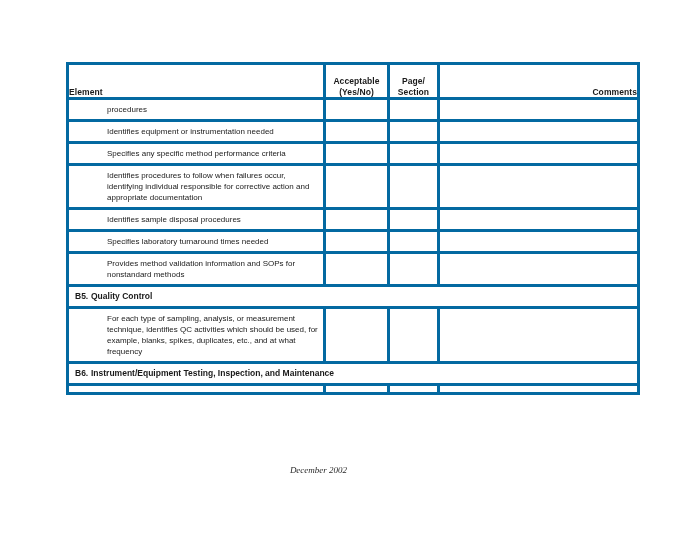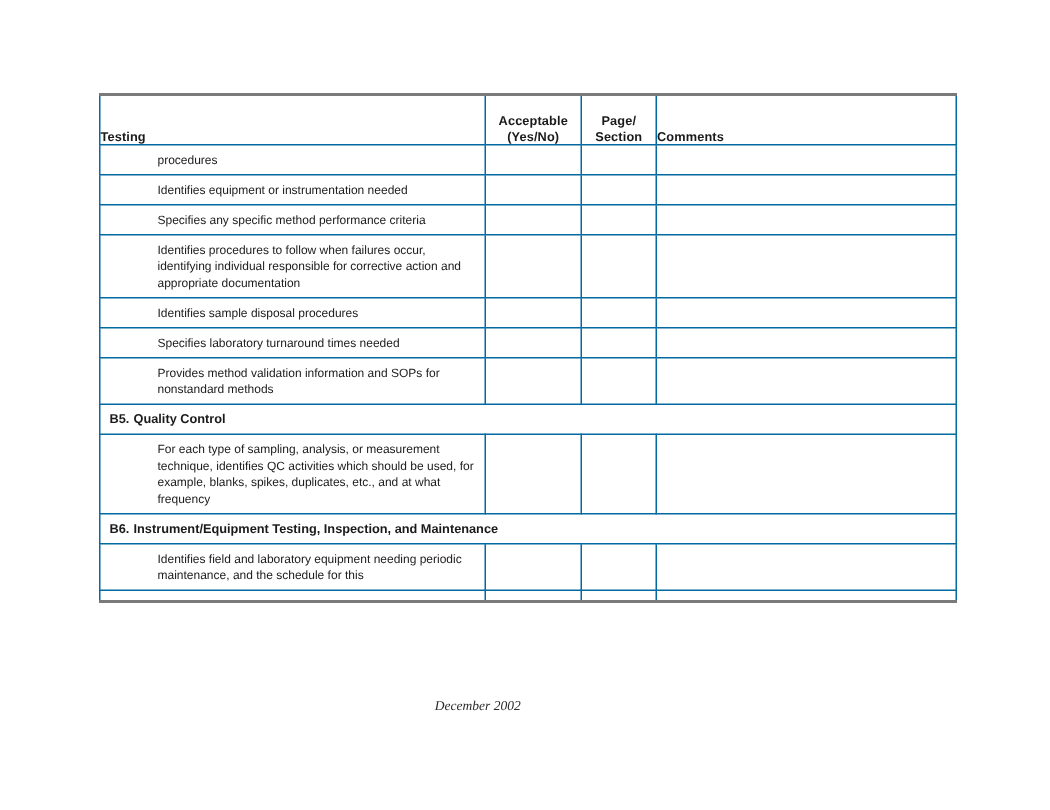--- a/index.html
+++ b/index.html
@@ -43,21 +43,21 @@
     border-right: 1px solid #555555;
   }
 
   table.checklist col.c-element  { width: 257px; }
   table.checklist col.c-accept   { width: 64px; }
   table.checklist col.c-page     { width: 50px; }
   table.checklist col.c-comments { width: 200px; }
 
   table.checklist td,
   table.checklist th {
-    border: 1px solid #0369a1;
+    border: 3px solid #0369a1;
     vertical-align: top;
     padding: 0;
     background: #ffffff;
   }
 
   
   tr.head-row th {
     height: 32px;
     vertical-align: bottom;
     font-size: 8.5px;
@@ -67,21 +67,21 @@
   .th-element {
     text-align: left;
     padding: 0 0 5px 8px;
   }
   .th-center {
     text-align: center;
     padding: 0 2px 5px 2px;
     line-height: 10.5px;
   }
   .th-comments {
-    text-align: left;
+    text-align: right;
     padding: 0 0 5px 8px;
   }
 
   
   tr.item-row td.cell-element {
     padding: 4px 4px 4px 38px;
     font-size: 8px;
     line-height: 11px;
   }
   tr.item-row td.cell-blank {
@@ -131,21 +131,21 @@
   <div class="checklist-wrap">
     <table class="checklist">
       <colgroup>
         <col class="c-element">
         <col class="c-accept">
         <col class="c-page">
         <col class="c-comments">
       </colgroup>
       <thead>
         <tr class="head-row">
-          <th class="th-element">Testing</th>
+          <th class="th-element">Element</th>
           <th class="th-center">
             <span>Acceptable</span><br>
             <span>(Yes/No)</span>
           </th>
           <th class="th-center">
             <span>Page/</span><br>
             <span>Section</span>
           </th>
           <th class="th-comments">Comments</th>
         </tr>
@@ -198,26 +198,20 @@
           </tr>
           <tr class="item-row">
             <td class="cell-element">For each type of sampling, analysis, or measurement technique, identifies QC activities which should be used, for example, blanks, spikes, duplicates, etc., and at what frequency</td>
             <td class="cell-blank"></td>
             <td class="cell-blank"></td>
             <td class="cell-blank"></td>
           </tr>
           <tr class="section-row">
             <td class="cell-section" colspan="4"><span class="section-code">B6.</span><span class="section-title">Instrument/Equipment Testing, Inspection, and Maintenance</span></td>
           </tr>
-          <tr class="item-row">
-            <td class="cell-element">Identifies field and laboratory equipment needing periodic maintenance, and the schedule for this</td>
-            <td class="cell-blank"></td>
-            <td class="cell-blank"></td>
-            <td class="cell-blank"></td>
-          </tr>
           <tr class="clipped-row">
             <td></td>
             <td></td>
             <td></td>
             <td></td>
           </tr>
         </tbody>
     </table>
   </div>
 

